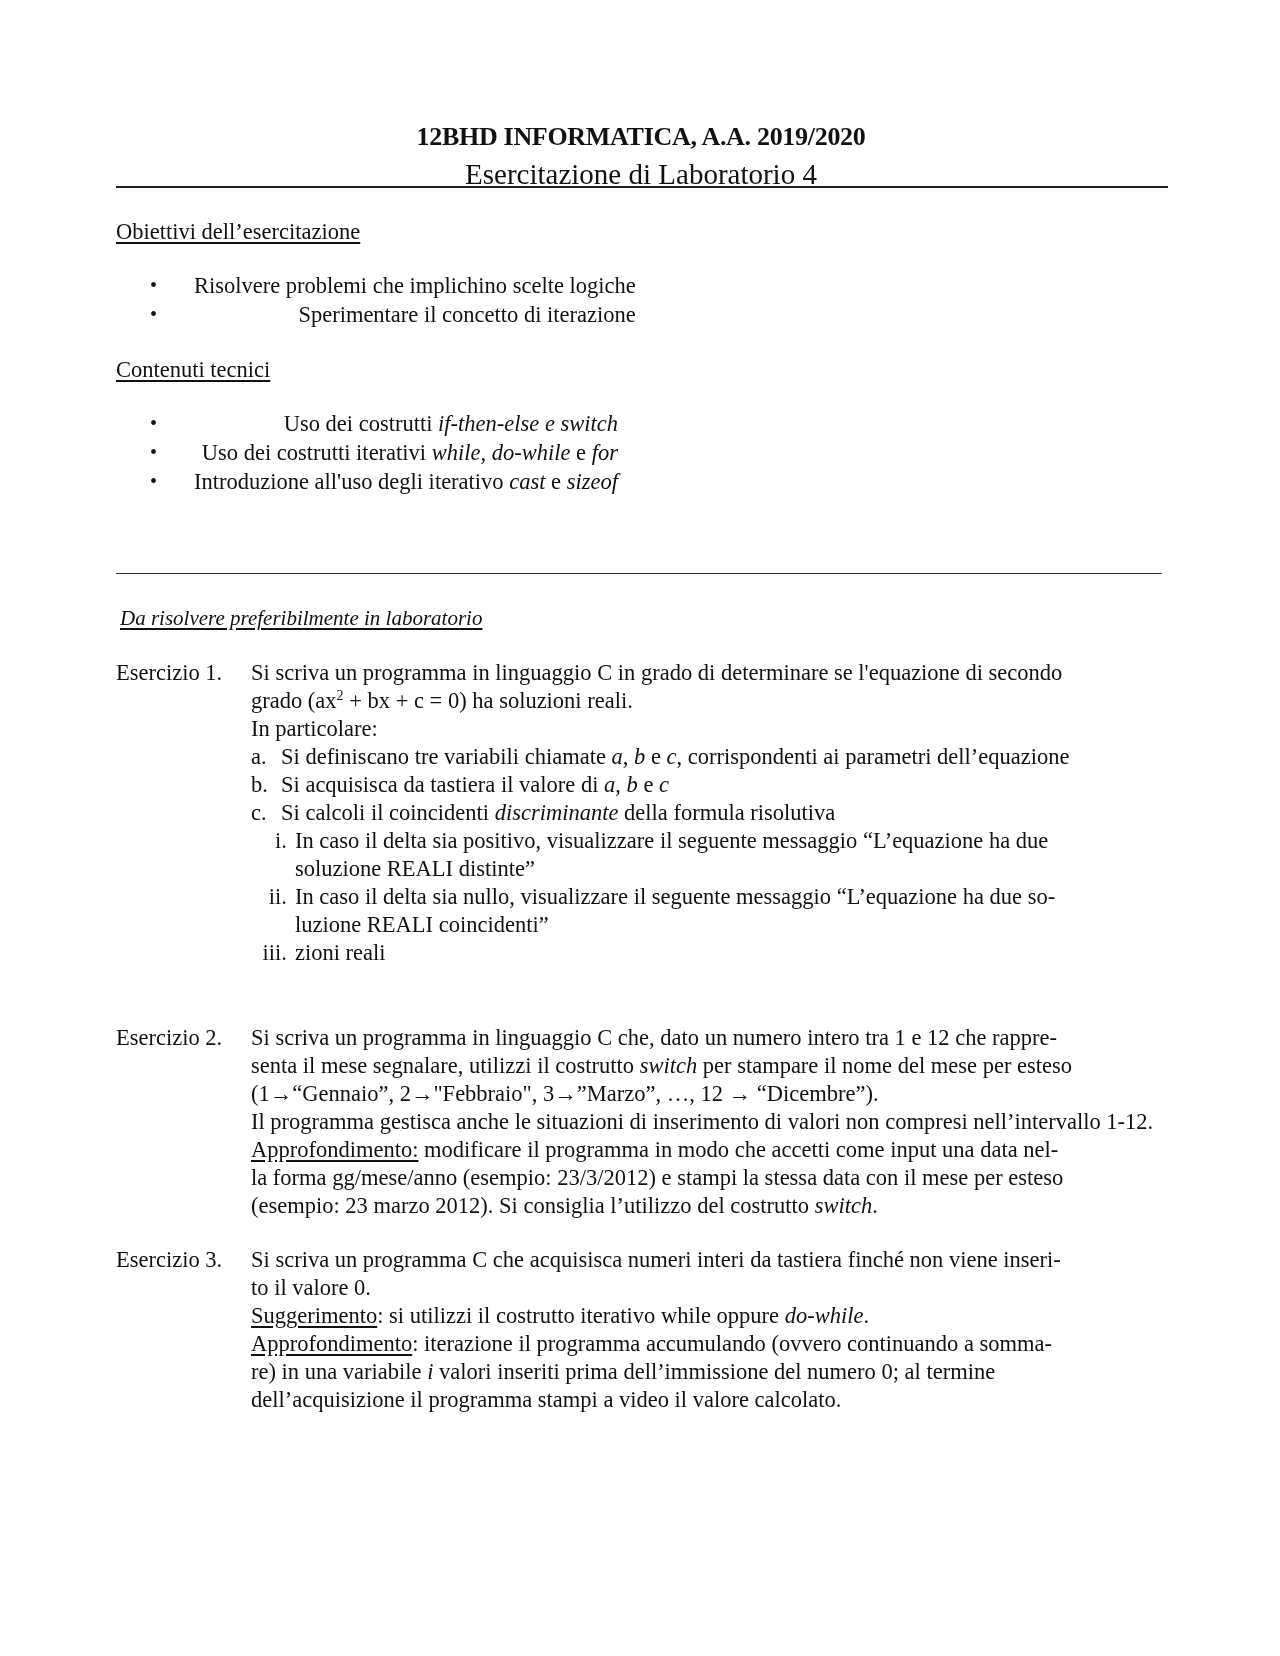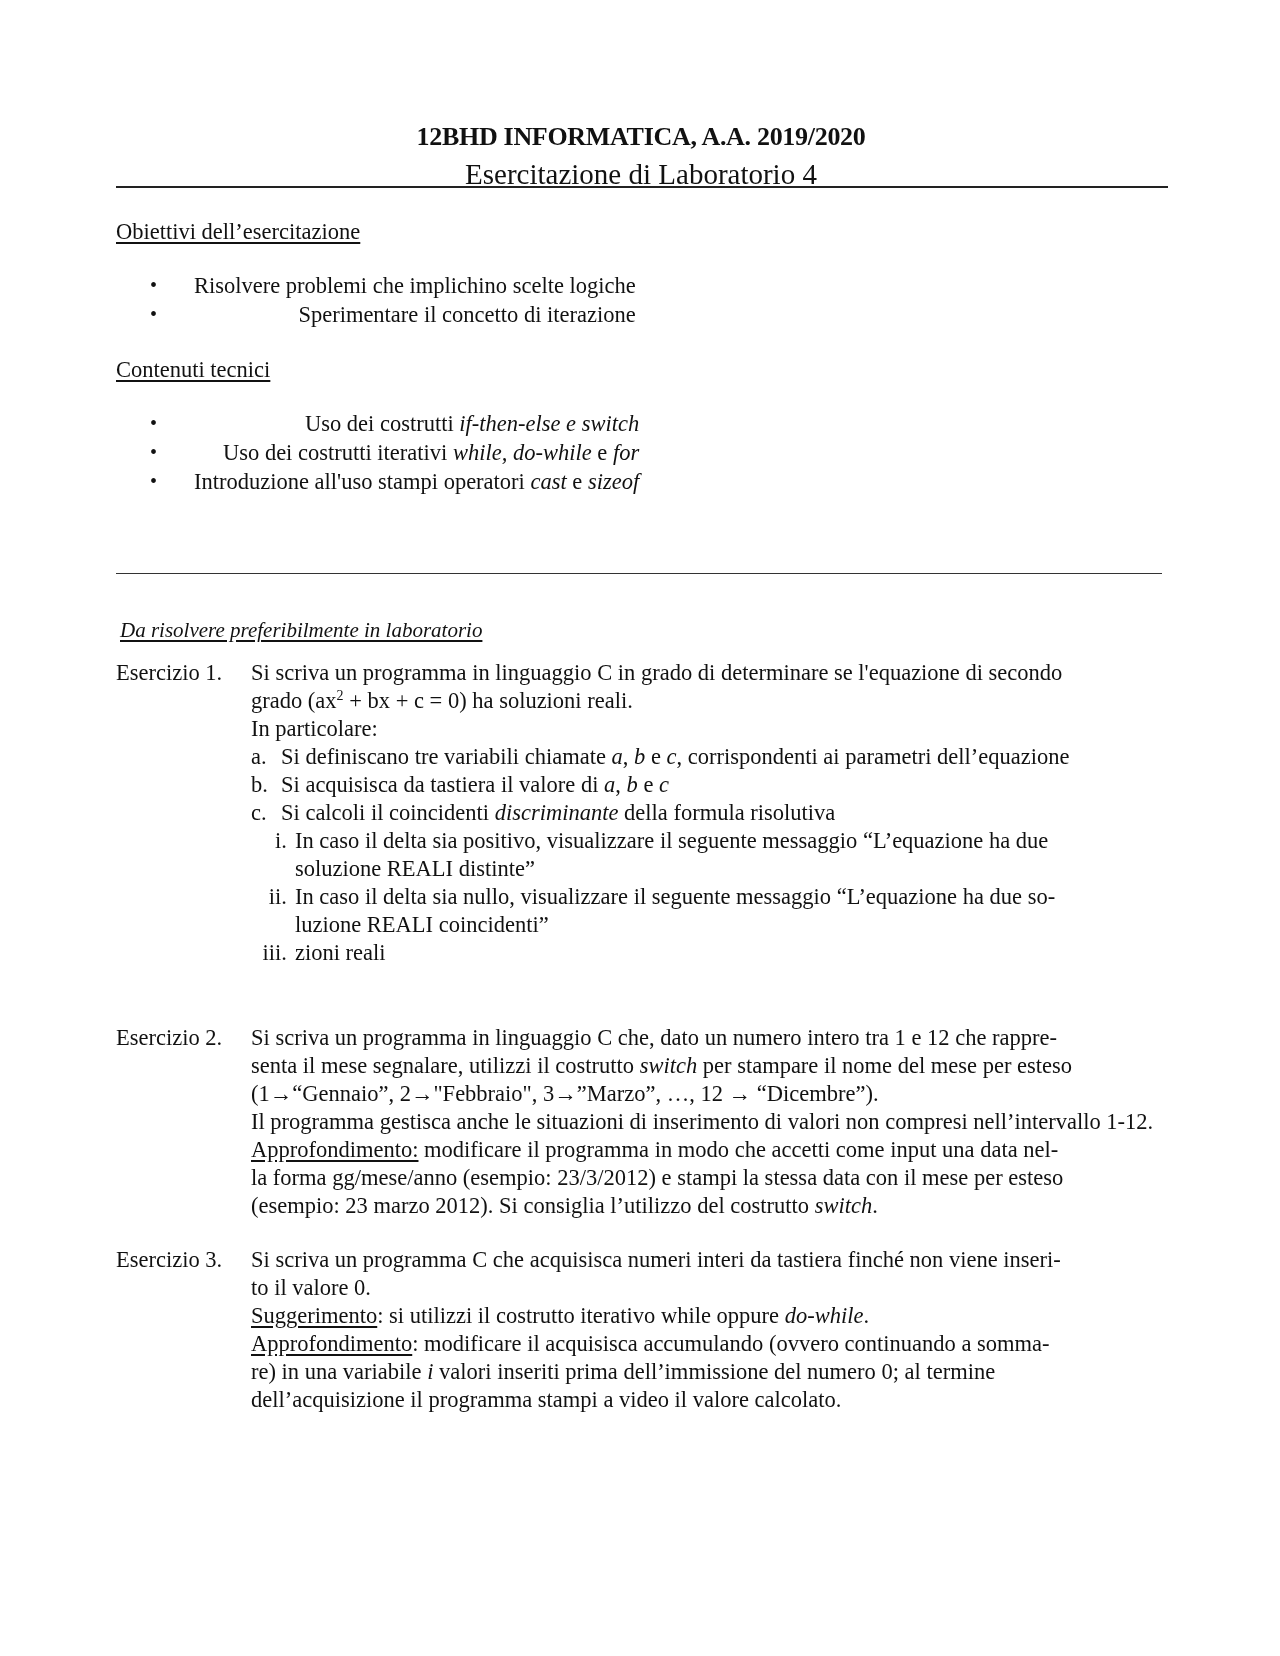--- a/index.html
+++ b/index.html
@@ -9,21 +9,21 @@
     color: #111111;
   }
   .page { position: absolute; left: 0; top: 0; width: 1280px; height: 1656px; }
   .title-block { position: absolute; left: 116px; width: 1050px; top: 118px; text-align: center; }
   .title-main { font-weight: bold; font-size: 26px; line-height: 38px; letter-spacing: -0.3px; }
   .title-sub { font-size: 29px; line-height: 36px; }
   .rule { position: absolute; left: 116px; width: 1052px; height: 0; border-top: 2px solid #222; }
   .rule.thin { border-top: 1.5px solid #333; }
   .txt { position: absolute; font-size: 22.5px; line-height: 28px; white-space: nowrap; }
   .u { text-decoration: underline; text-underline-offset: 3px; }
-  .i { font-style: italic; margin-top: 12px; }
+  .i { font-style: italic; }
   ul.bullets { position: absolute; left: 150px; margin: 0; padding: 0; list-style: none; }
   ul.bullets li { position: relative; padding-left: 44px; font-size: 22.5px; line-height: 29px; white-space: nowrap; text-align: right; }
   ul.bullets li::before { content: "\2022"; position: absolute; left: 0; top: 0; font-size: 20px; }
   .ex { position: absolute; left: 116px; width: 1050px; }
   .ex-label { position: absolute; left: 0; top: 0; font-size: 22.5px; line-height: 28px; white-space: nowrap; }
   .ex-body { position: absolute; left: 135px; width: 915px; font-size: 22.5px; line-height: 28px; }
   .line { display: block; white-space: nowrap; }
   .justify { text-align: justify; text-align-last: left; white-space: normal; }
   .sub-item { position: relative; padding-left: 30px; white-space: nowrap; }
   .sub-item .mk { position: absolute; left: 0; top: 0; }
@@ -45,21 +45,21 @@
   <div class="txt u" style="left:116px; top:218px;">Obiettivi dell’esercitazione</div>
   <ul class="bullets" style="top:271px;">
     <li>Risolvere problemi che implichino scelte logiche</li>
     <li>Sperimentare il concetto di iterazione</li>
   </ul>
 
   <div class="txt u" style="left:116px; top:356px;">Contenuti tecnici</div>
   <ul class="bullets" style="top:409px;">
     <li><span>Uso dei costrutti </span><span class="i">if-then-else e switch</span></li>
     <li><span>Uso dei costrutti iterativi </span><span class="i">while, do-while</span><span> e </span><span class="i">for</span></li>
-    <li><span>Introduzione all'uso stampi operatori </span><span class="i">cast</span><span> e </span><span class="i">sizeof</span></li>
+    <li><span>Introduzione all'uso degli iterativo </span><span class="i">cast</span><span> e </span><span class="i">sizeof</span></li>
   </ul>
 
   <div class="rule thin" style="top:573px; width:1046px;"></div>
 
   <div class="txt u i" style="left:120px; top:604px; font-size:21px;">Da risolvere preferibilmente in laboratorio</div>
 
   <div class="ex" style="top:659px;">
     <div class="ex-label">Esercizio 1.</div>
     <div class="ex-body">
       <span class="line">Si scriva un programma in linguaggio C in grado di determinare se l'equazione di secondo</span>
@@ -106,19 +106,19 @@
       <span class="line"><span>(esempio: 23 marzo 2012). Si consiglia l’utilizzo del costrutto </span><span class="i">switch</span><span>.</span></span>
     </div>
   </div>
 
   <div class="ex" style="top:1246px;">
     <div class="ex-label">Esercizio 3.</div>
     <div class="ex-body">
       <span class="line">Si scriva un programma C che acquisisca numeri interi da tastiera finché non viene inseri-</span>
       <span class="line">to il valore 0.</span>
       <span class="line"><span class="u">Suggerimento</span><span>: si utilizzi il costrutto iterativo while oppure </span><span class="i">do-while</span><span>.</span></span>
-      <span class="line"><span class="u">Approfondimento</span><span>: modificare il acquisisca accumulando (ovvero continuando a somma-</span></span>
+      <span class="line"><span class="u">Approfondimento</span><span>: iterazione il programma accumulando (ovvero continuando a somma-</span></span>
       <span class="line"><span>re) in una variabile </span><span class="i">i</span><span> valori inseriti prima dell’immissione del numero 0; al termine</span></span>
       <span class="line">dell’acquisizione il programma stampi a video il valore calcolato.</span>
     </div>
   </div>
 
 </div>
 
 </body></html>

